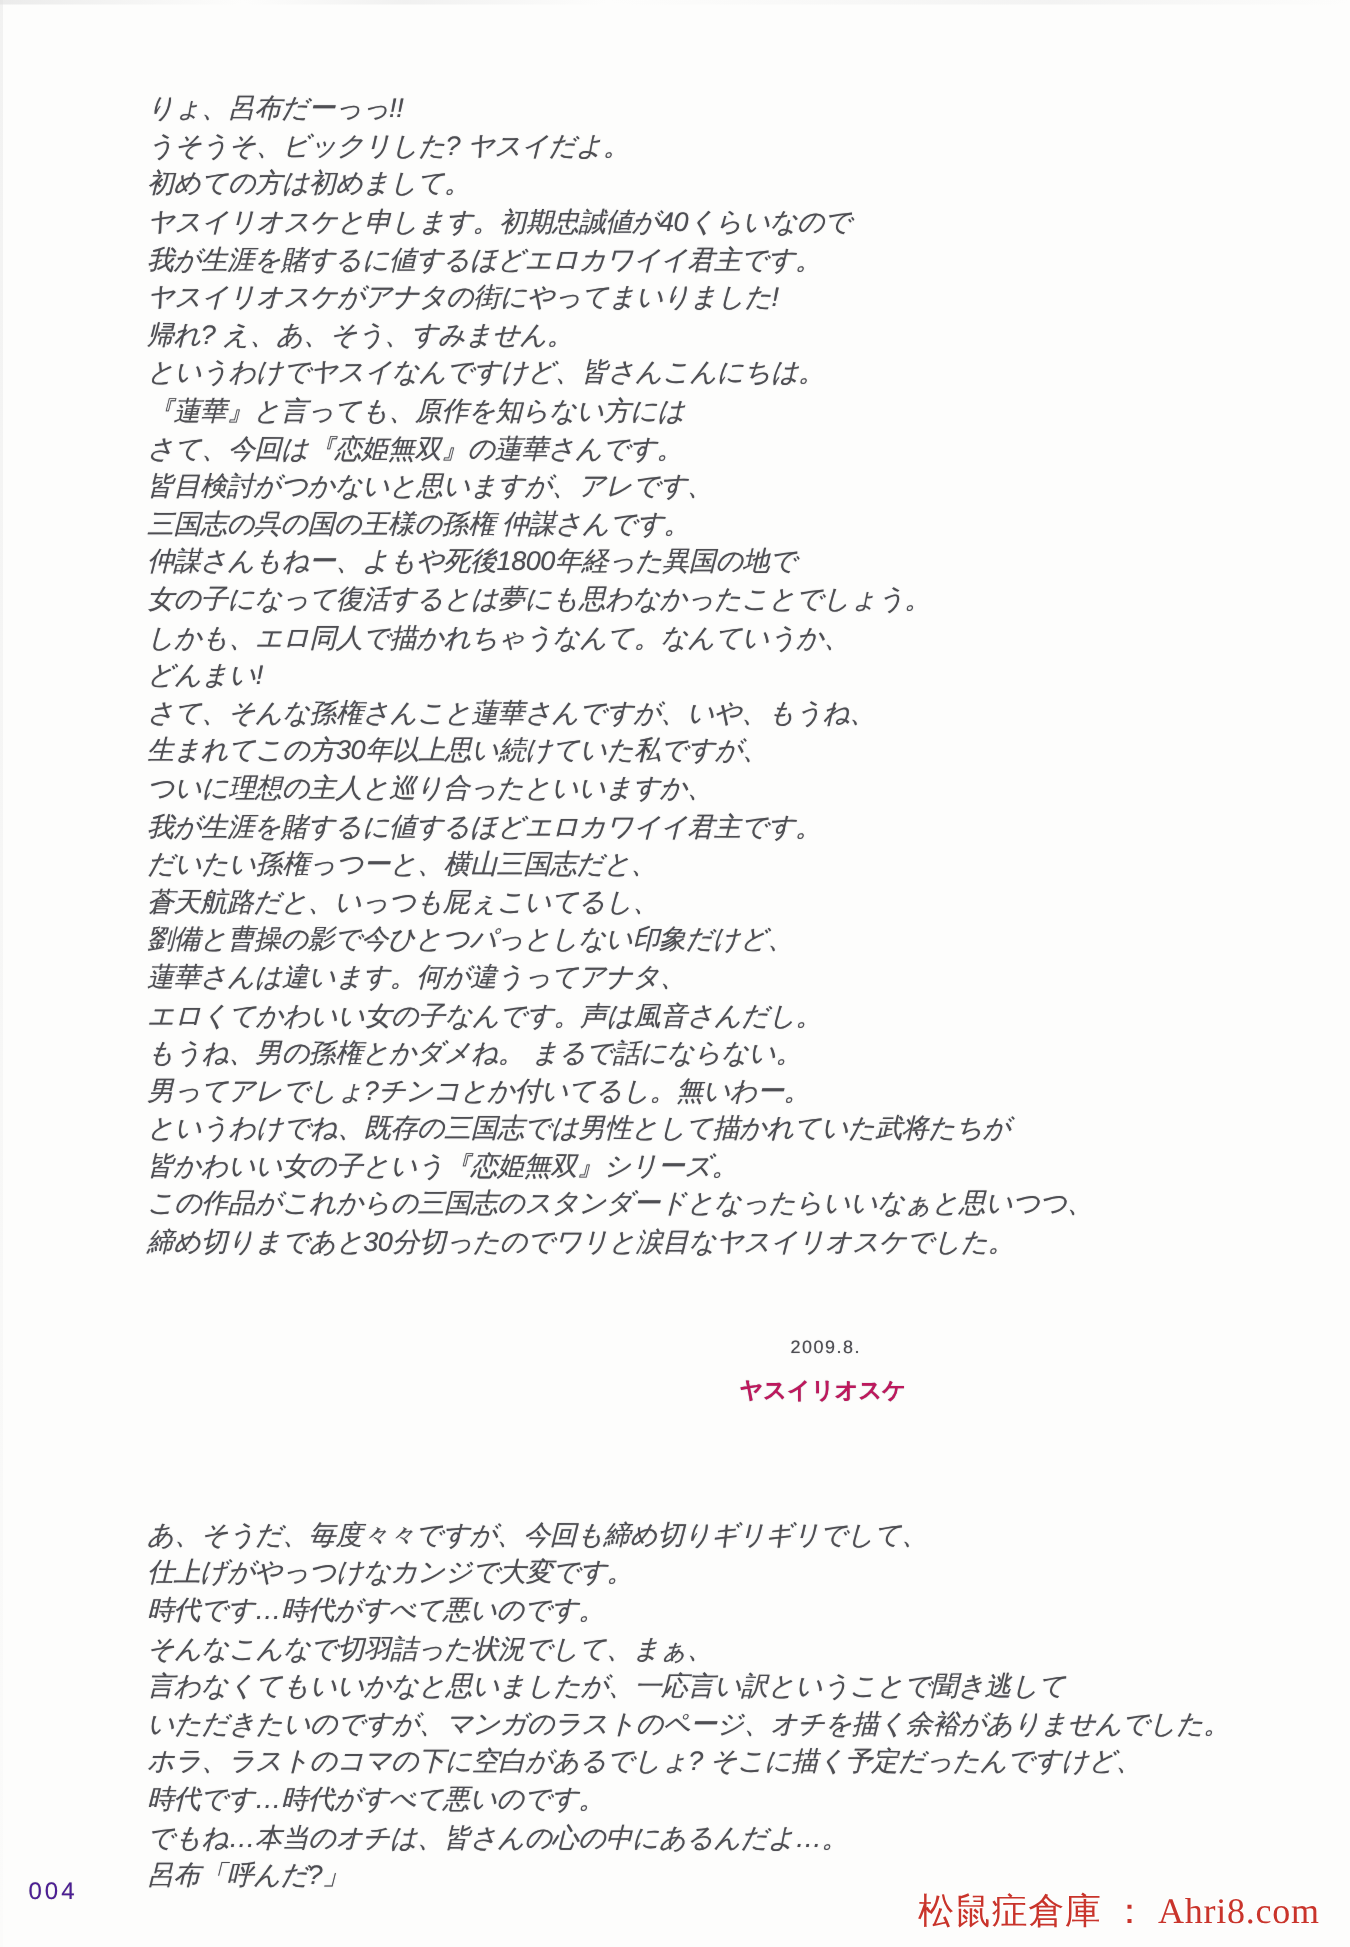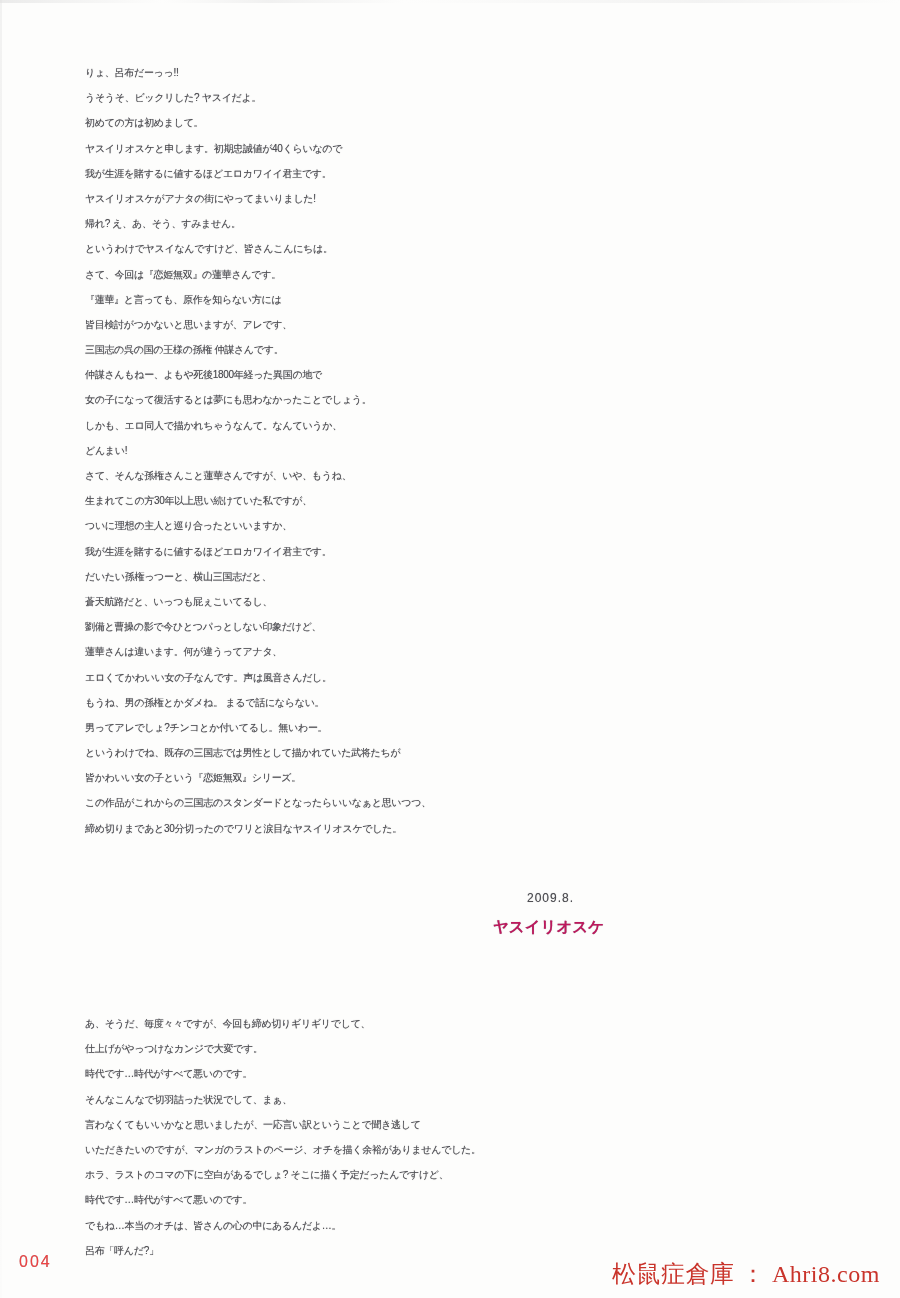--- a/index.html
+++ b/index.html
@@ -26,26 +26,27 @@
       rgba(230,230,230,0.45) 78%, rgba(255,255,255,0) 100%);
   }
   .scan-edge-left {
     position: absolute;
     top: 0; left: 0;
     width: 2px; height: 1298px;
     background: linear-gradient(to bottom, rgba(225,225,225,0.4), rgba(240,240,240,0.15));
   }
   .text-block {
     position: absolute;
-    left: 85px;
+    left: 98px;
     color: #4e4e53;
-    font-size: 10px;
+    font-size: 18px;
     letter-spacing: -0.3px;
     text-shadow: 0 0 0.7px rgba(90,90,95,0.65);
     white-space: nowrap;
+    font-style: italic;
   }
   .text-block .line {
     height: 25.2px;
     line-height: 25.2px;
   }
   .block1 { top: 60px; }
   .block2 { top: 963px; margin-top: 48px; }
   .date-line {
     position: absolute;
     left: 527px;
@@ -61,21 +62,21 @@
     top: 917px;
     color: #be185d;
     font-size: 15.5px;
     text-shadow: 0 0 0.7px rgba(90,90,95,0.65);
     font-weight: bold;
   }
   .page-number {
     position: absolute;
     left: 19px;
     top: 1253px;
-    color: #ef4444;
+    color: #4c1d95;
     font-size: 16px;
     letter-spacing: 2px;
     text-shadow: 0 0 0.6px rgba(95,95,100,0.6);
   }
   .watermark {
     position: absolute;
     left: 612px;
     top: 1258px;
     font-family: "Liberation Serif", serif;
     font-size: 24px;
@@ -93,22 +94,22 @@
 
   <div class="text-block block1">
       <div class="line">りょ、呂布だーっっ!!</div>
       <div class="line">うそうそ、ビックリした? ヤスイだよ。</div>
       <div class="line">初めての方は初めまして。</div>
       <div class="line">ヤスイリオスケと申します。初期忠誠値が40くらいなので</div>
       <div class="line">我が生涯を賭するに値するほどエロカワイイ君主です。</div>
       <div class="line">ヤスイリオスケがアナタの街にやってまいりました!</div>
       <div class="line">帰れ? え、あ、そう、すみません。</div>
       <div class="line">というわけでヤスイなんですけど、皆さんこんにちは。</div>
+      <div class="line">『蓮華』と言っても、原作を知らない方には</div>
       <div class="line">さて、今回は『恋姫無双』の蓮華さんです。</div>
-      <div class="line">『蓮華』と言っても、原作を知らない方には</div>
       <div class="line">皆目検討がつかないと思いますが、アレです、</div>
       <div class="line">三国志の呉の国の王様の孫権 仲謀さんです。</div>
       <div class="line">仲謀さんもねー、よもや死後1800年経った異国の地で</div>
       <div class="line">女の子になって復活するとは夢にも思わなかったことでしょう。</div>
       <div class="line">しかも、エロ同人で描かれちゃうなんて。なんていうか、</div>
       <div class="line">どんまい!</div>
       <div class="line">さて、そんな孫権さんこと蓮華さんですが、いや、もうね、</div>
       <div class="line">生まれてこの方30年以上思い続けていた私ですが、</div>
       <div class="line">ついに理想の主人と巡り合ったといいますか、</div>
       <div class="line">我が生涯を賭するに値するほどエロカワイイ君主です。</div>

